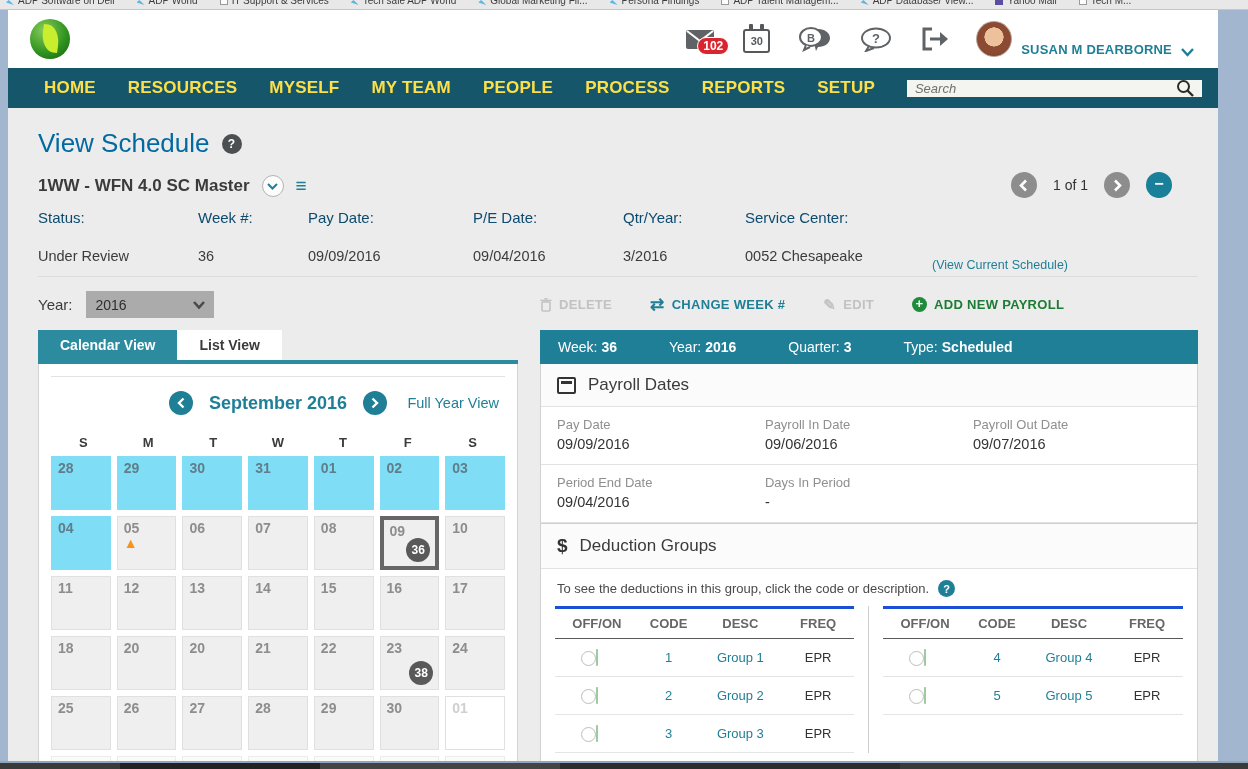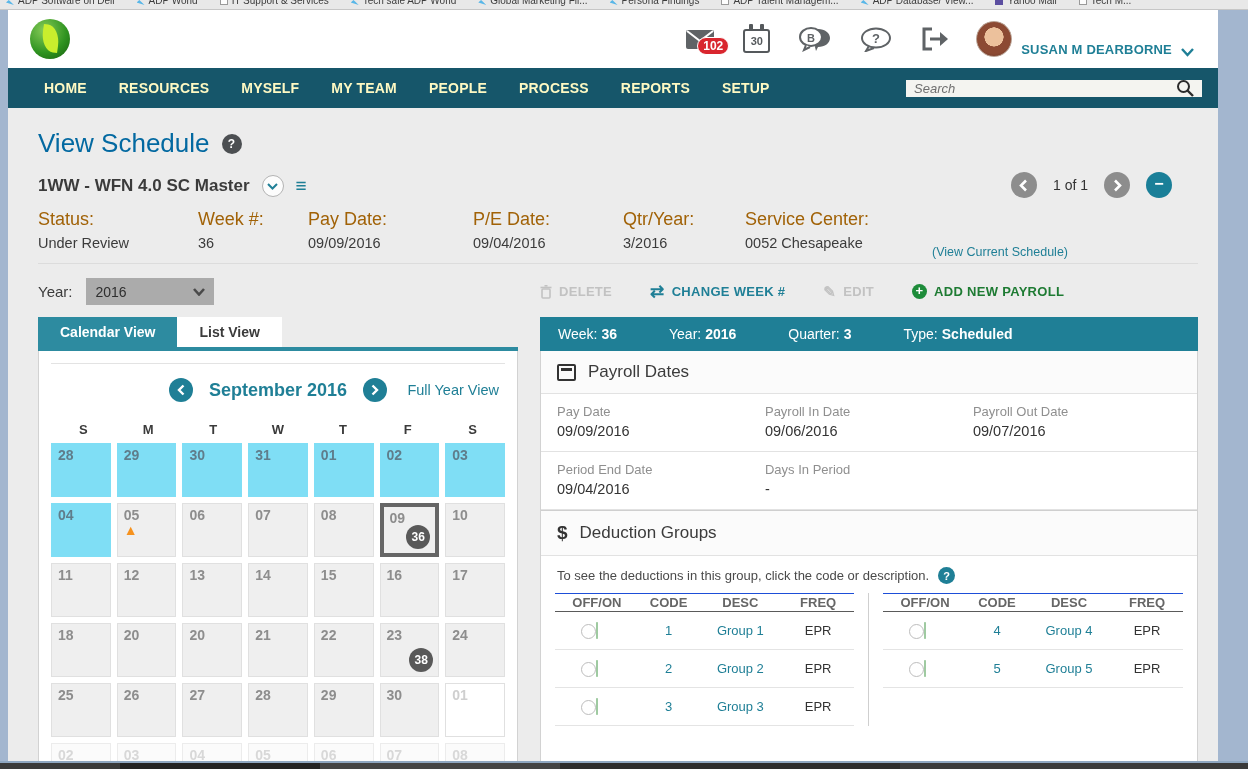--- a/index.html
+++ b/index.html
@@ -32,21 +32,21 @@
   .cal-icon::before, .cal-icon::after { content:""; position:absolute; top:-7px; width:4px; height:6px; background:#55595c; border-radius:1px; }
   .cal-icon::before { left:4px; } .cal-icon::after { right:4px; }
   .user { display:flex; align-items:flex-end; gap:9px; cursor:pointer; }
   .avatar { width:36px; height:36px; border-radius:50%; border:1px solid #b8a193;
             background:radial-gradient(circle at 50% 44%, #ecc19c 0 37%, rgba(0,0,0,0) 38%),
                        radial-gradient(circle at 50% 38%, #8c4a33 0 68%, #5f3427 100%); }
   .user-name { color:#1f7f96; font-weight:bold; font-size:13px; letter-spacing:.2px; }
 
   
   .navbar { height:40px; background:#16566a; display:flex; align-items:center; padding-left:36px; gap:32px; }
-  .nav-item { color:#fef9c3; font-weight:bold; font-size:14px; letter-spacing:.2px; cursor:pointer; white-space:nowrap; }
+  .nav-item { color:#fde047; font-weight:bold; font-size:17px; letter-spacing:.2px; cursor:pointer; white-space:nowrap; }
   .search-box { margin-left:auto; margin-right:16px; width:296px; height:17px; background:#f4f4f0; display:flex; align-items:center; padding:0 8px; }
   .search-box input { flex:1; border:none; background:transparent; font-style:italic; color:#444; font-size:13px; font-family:inherit; outline:none; }
   .search-box input::placeholder { color:#6f6f6f; font-style:italic; }
 
   
   .content { position:relative; height:654px; background:#ececec; padding:14px 20px 0 30px; overflow:hidden; }
   .page-title-row { display:flex; align-items:center; gap:12px; margin:6px 0 16px 0; }
   .page-title { font-size:26px; color:#0369a1; }
   .help-dark { width:20px; height:20px; border-radius:50%; background:#4c4f52; color:#fff; font-size:12px; font-weight:bold;
                display:flex; align-items:center; justify-content:center; cursor:pointer; }
@@ -59,21 +59,21 @@
   .hamburger { color:#1f7f96; font-size:19px; font-weight:bold; cursor:pointer; }
   .pager { position:absolute; right:26px; top:-3px; display:flex; align-items:center; gap:16px; }
   .pager-circle { width:26px; height:26px; border-radius:50%; background:#8d8d8d; display:flex; align-items:center; justify-content:center; cursor:pointer; }
   .pager-circle.minus { background:#1a7f98; }
   .pager-text { font-size:14px; color:#333; }
   .minus-glyph { color:#fff; font-size:16px; font-weight:bold; line-height:1; margin-top:-2px; }
   .meta-row { display:flex; margin-top:12px; position:relative; }
   .meta-col { padding-right:10px; }
   .meta-col:nth-child(1){width:160px;} .meta-col:nth-child(2){width:110px;} .meta-col:nth-child(3){width:165px;}
   .meta-col:nth-child(4){width:150px;} .meta-col:nth-child(5){width:122px;} .meta-col:nth-child(6){width:230px;}
-  .meta-label { font-size:18px; color:#a16207; margin-bottom:5px; }
+  .meta-label { font-size:15px; color:#0c4a6e; margin-bottom:22px; }
   .meta-value { font-size:14.5px; color:#3b3b3b; }
   .view-current { position:absolute; right:130px; bottom:-8px; color:#1f7f96; font-size:12.5px; cursor:pointer; }
 
   .year-row { display:flex; align-items:center; margin:14px 0 12px 0; }
   .year-label { font-size:15px; color:#3b3b3b; margin-right:14px; }
   .year-select { width:128px; height:27px; background:#ababab; display:flex; align-items:center; justify-content:space-between;
                  padding:0 9px; font-size:14px; color:#2e2e2e; cursor:pointer; }
   .actions { margin-left:auto; width:658px; display:flex; gap:38px; align-items:center; }
   .btn { font-size:13px; font-weight:bold; display:flex; align-items:center; gap:7px; letter-spacing:.3px; cursor:pointer; white-space:nowrap; }
   .btn.disabled { color:#c2c2c2; }
@@ -129,21 +129,21 @@
   .pd-row { display:flex; padding:10px 16px 12px 16px; border-bottom:1px solid #e2e2e2; }
   .pd-field { width:33.33%; }
   .pd-label { font-size:13px; color:#8f8f8f; margin-bottom:4px; }
   .pd-value { font-size:14.5px; color:#333; }
   .dg-note { display:flex; align-items:center; gap:9px; padding:11px 16px 9px 16px; font-size:13px; color:#4a4a4a; }
   .help-teal { width:17px; height:17px; border-radius:50%; background:#1f7f96; color:#fff; font-weight:bold; font-size:11px;
                display:flex; align-items:center; justify-content:center; cursor:pointer; flex:none; }
   .dg-tables { display:flex; }
   .dg-table { width:50%; padding:0 14px; }
   .dg-table.left { border-right:1px solid #cfcfcf; }
-  .dg-hrow { display:flex; border-top:1px solid #1d4ed8; border-bottom:1px solid #5a5a5a; padding:1px 0; }
+  .dg-hrow { display:flex; border-top:3px solid #1d4ed8; border-bottom:1px solid #5a5a5a; padding:7px 0; }
   .dg-col { text-align:center; font-size:13px; font-weight:bold; color:#666; }
   .c1 { width:28%; } .c2 { width:20%; } .c3 { width:28%; } .c4 { width:24%; }
   .dg-row { display:flex; align-items:center; padding:11px 0; border-bottom:1px solid #e4e4e4; }
   .dg-cell { text-align:center; font-size:13px; }
   .dg-link { color:#1f7f96; cursor:pointer; }
   .freq { color:#333; }
   .toggle { width:37px; height:19px; border-radius:10px; background:#b5dab6; border:1px solid #9fcaa1; position:relative; margin:0 auto; cursor:pointer; }
   .knob { position:absolute; right:1px; top:1px; width:15px; height:15px; border-radius:50%; background:#fff; border:1px solid #bdbdbd; }
 
   

